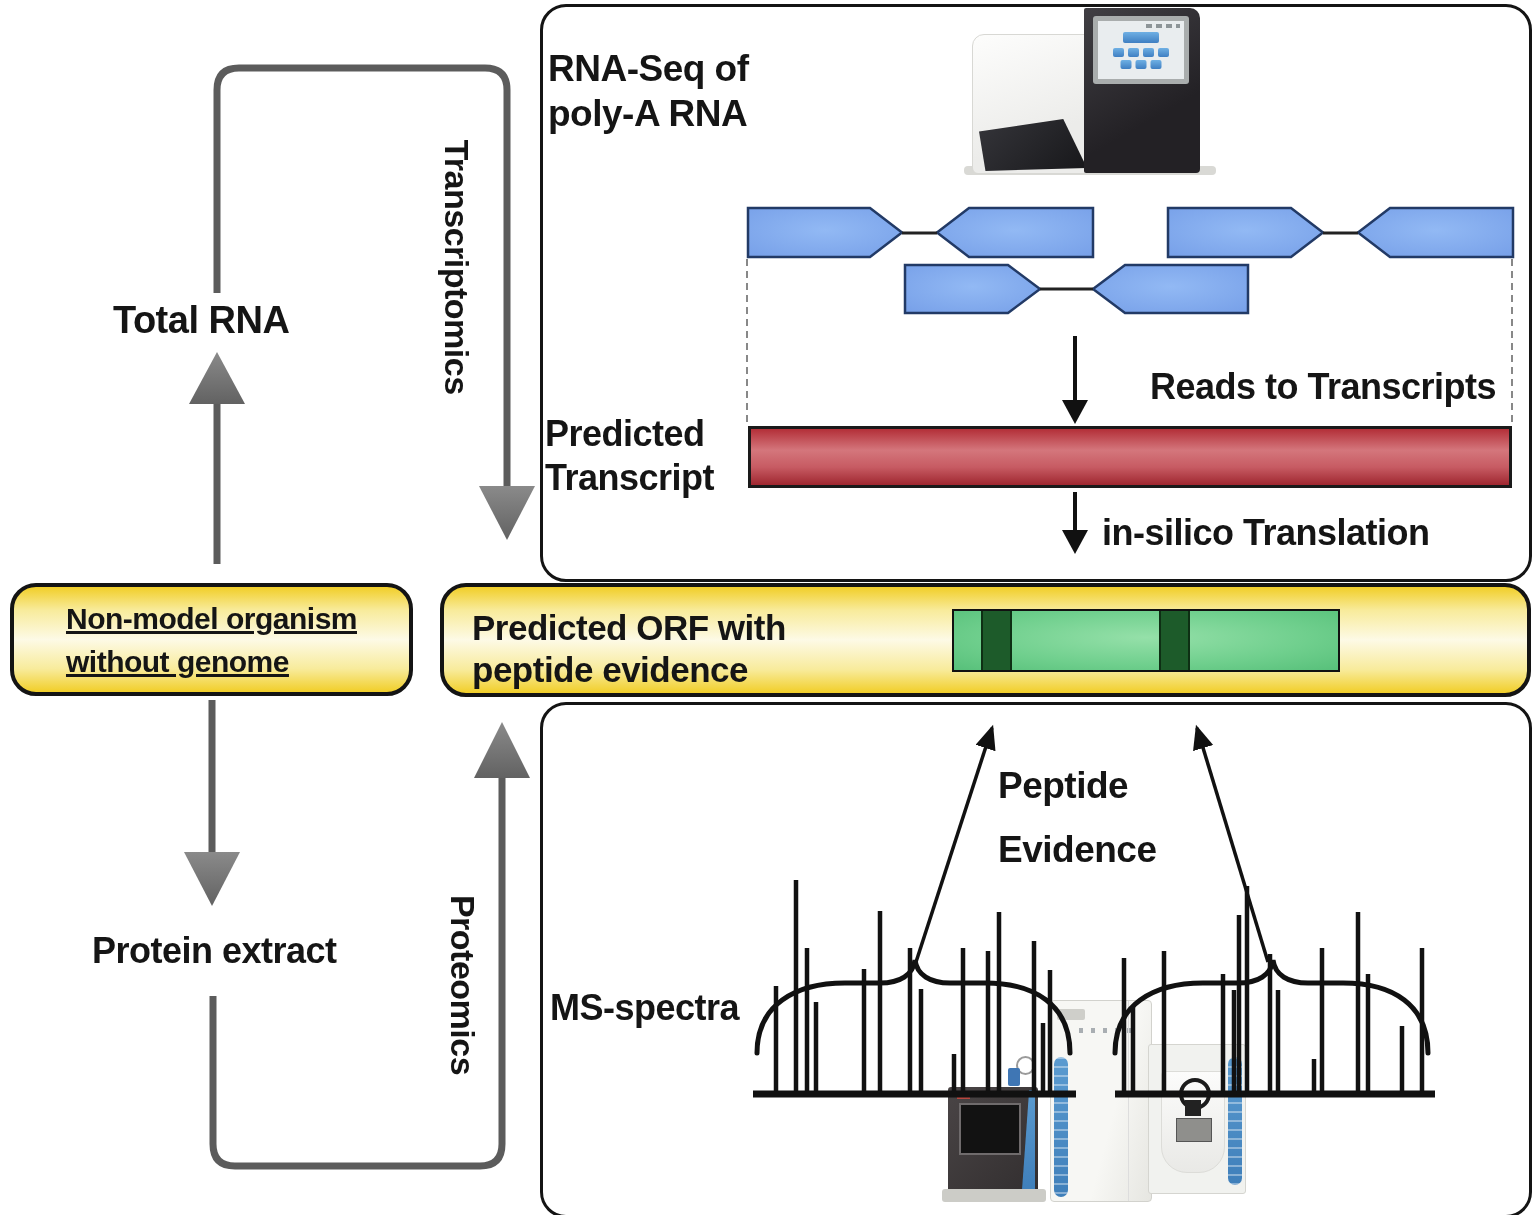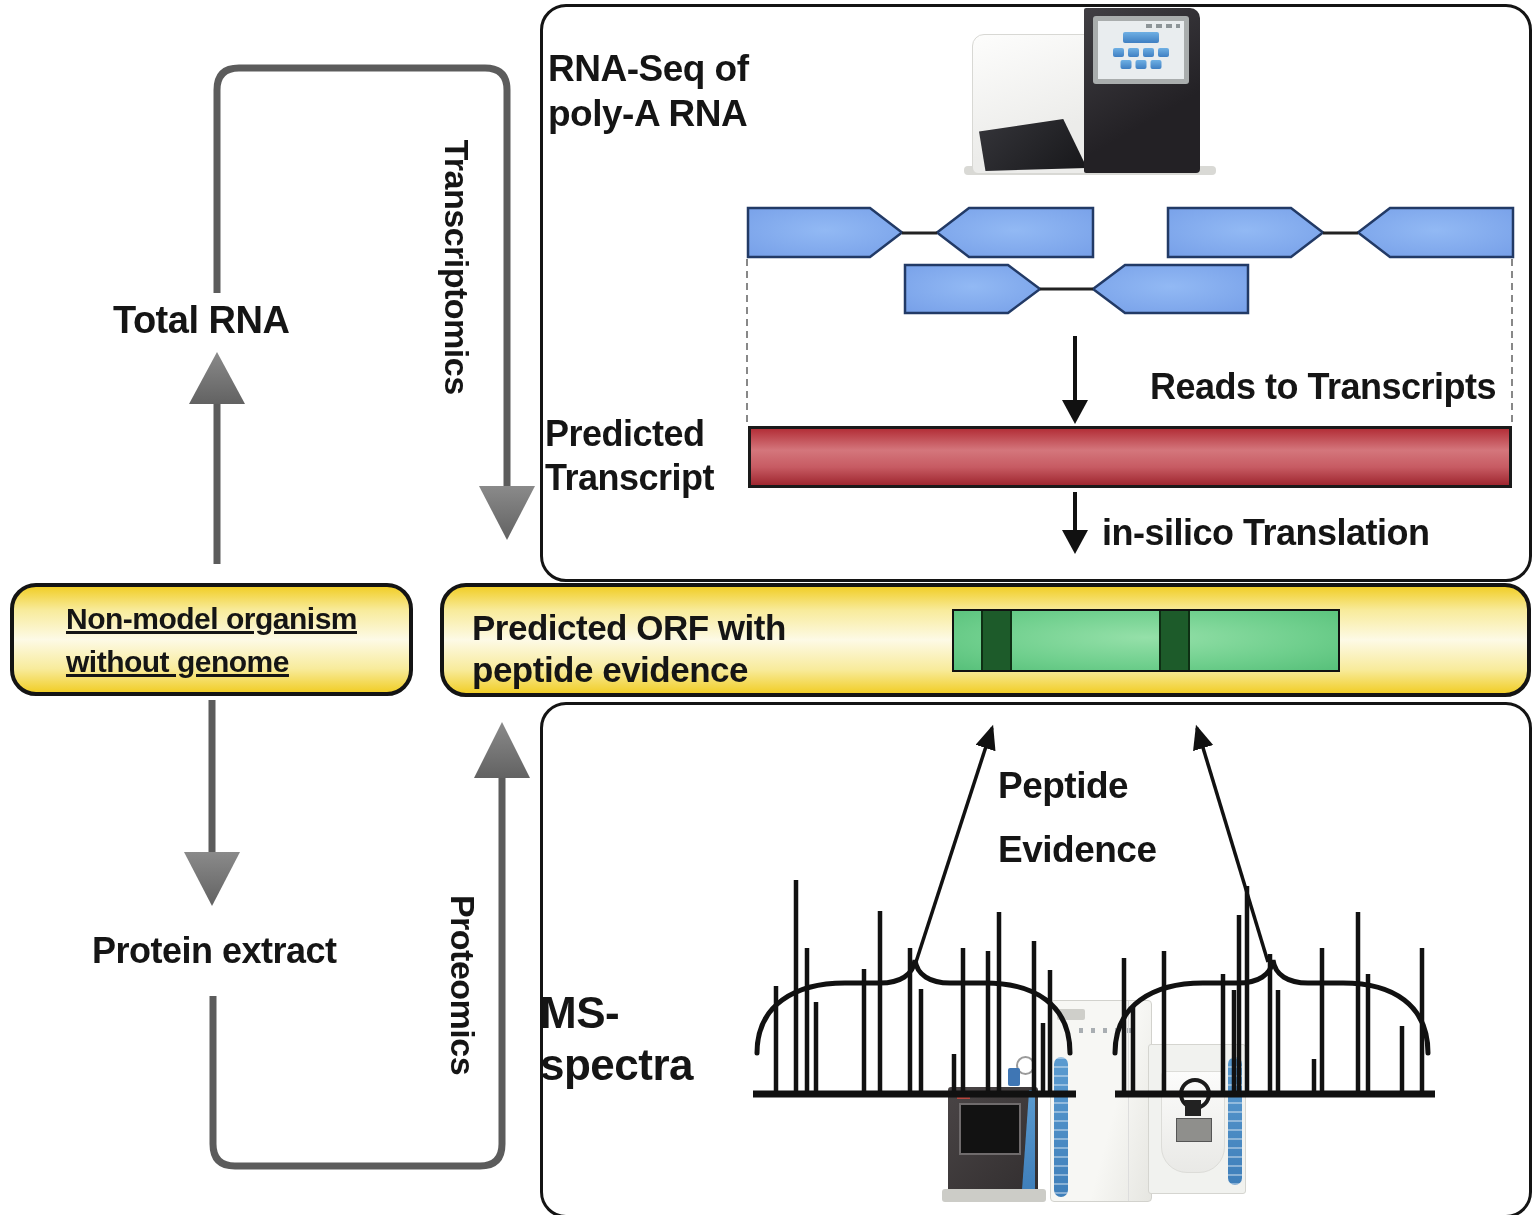--- a/index.html
+++ b/index.html
@@ -247,15 +247,15 @@
   <div class="abs label center" style="left:545px;top:412px;width:196px;font-size:36px;line-height:44px;">
     <div>Predicted</div>
     <div>Transcript</div>
   </div>
   <div class="abs label nowrap" style="left:1102px;top:512px;font-size:36px;">in-silico Translation</div>
 
   <div class="abs label center" style="left:998px;top:754px;width:206px;font-size:37px;line-height:64px;">
     <div>Peptide</div>
     <div>Evidence</div>
   </div>
-  <div class="abs label center" style="left:540px;top:987px;width:210px;font-size:44px;">MS-spectra</div>
+  <div class="abs label center" style="left:540px;top:987px;width:210px;font-size:36px;padding-left:10px;">MS-spectra</div>
 
 </div>
 
 </body></html>

